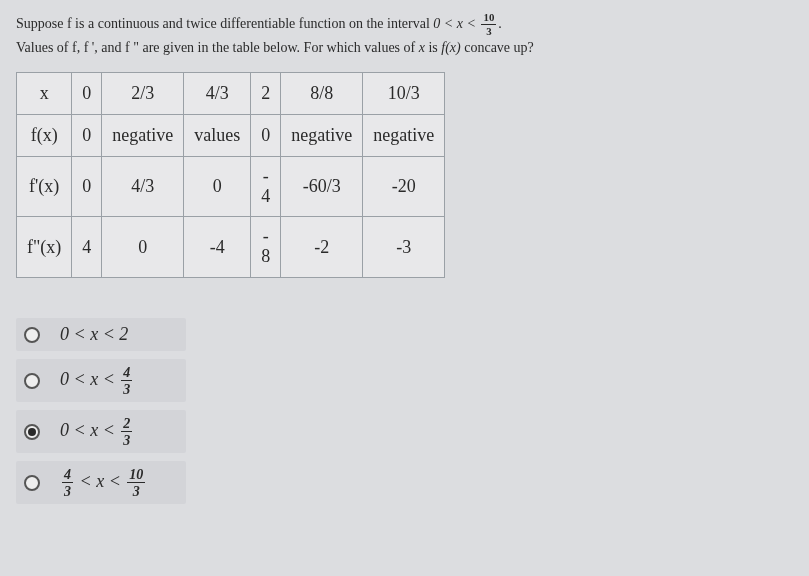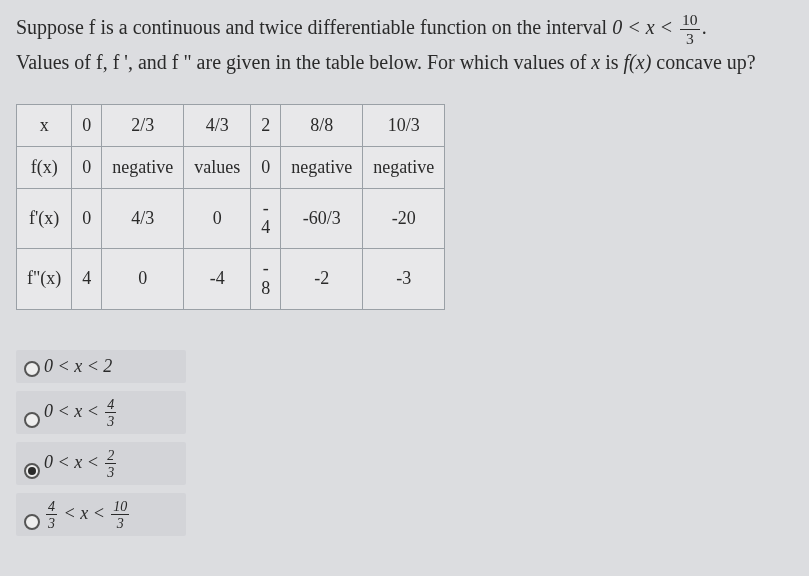--- a/index.html
+++ b/index.html
@@ -10,32 +10,33 @@
     body {
       width: 809px;
       height: 576px;
       background: #dcdde0;
       font-family: Georgia, 'Times New Roman', serif;
       color: #2a2a2a;
       padding: 12px 16px;
       overflow: hidden;
     }
     .question-text {
-      font-size: 20px;
+      font-size: 14px;
       line-height: 1.5;
-      margin-bottom: 27px;
+      margin-bottom: 14px;
     }
     .frac {
       display: inline-flex;
       flex-direction: column;
       vertical-align: middle;
       font-size: 0.78em;
       line-height: 1;
       text-align: center;
       margin: 0 2px;
+      font-weight: bold;
     }
     .frac .num {
       border-bottom: 1px solid #2a2a2a;
       padding: 0 2px 1px;
     }
     .frac .den {
       padding: 1px 2px 0;
     }
     .italic { font-style: italic; }
     table.data-table {
@@ -61,22 +62,22 @@
       align-items: center;
       line-height: 1.1;
     }
     .options {
       display: flex;
       flex-direction: column;
       gap: 8px;
     }
     .option {
       display: flex;
-      align-items: flex-end;
-      gap: 4px;
+      align-items: center;
+      gap: 20px;
       background: #d3d4d8;
       padding: 6px 8px;
       width: fit-content;
       min-width: 170px;
       border-radius: 2px;
     }
     .radio {
       width: 16px;
       height: 16px;
       border: 2px solid #555;

